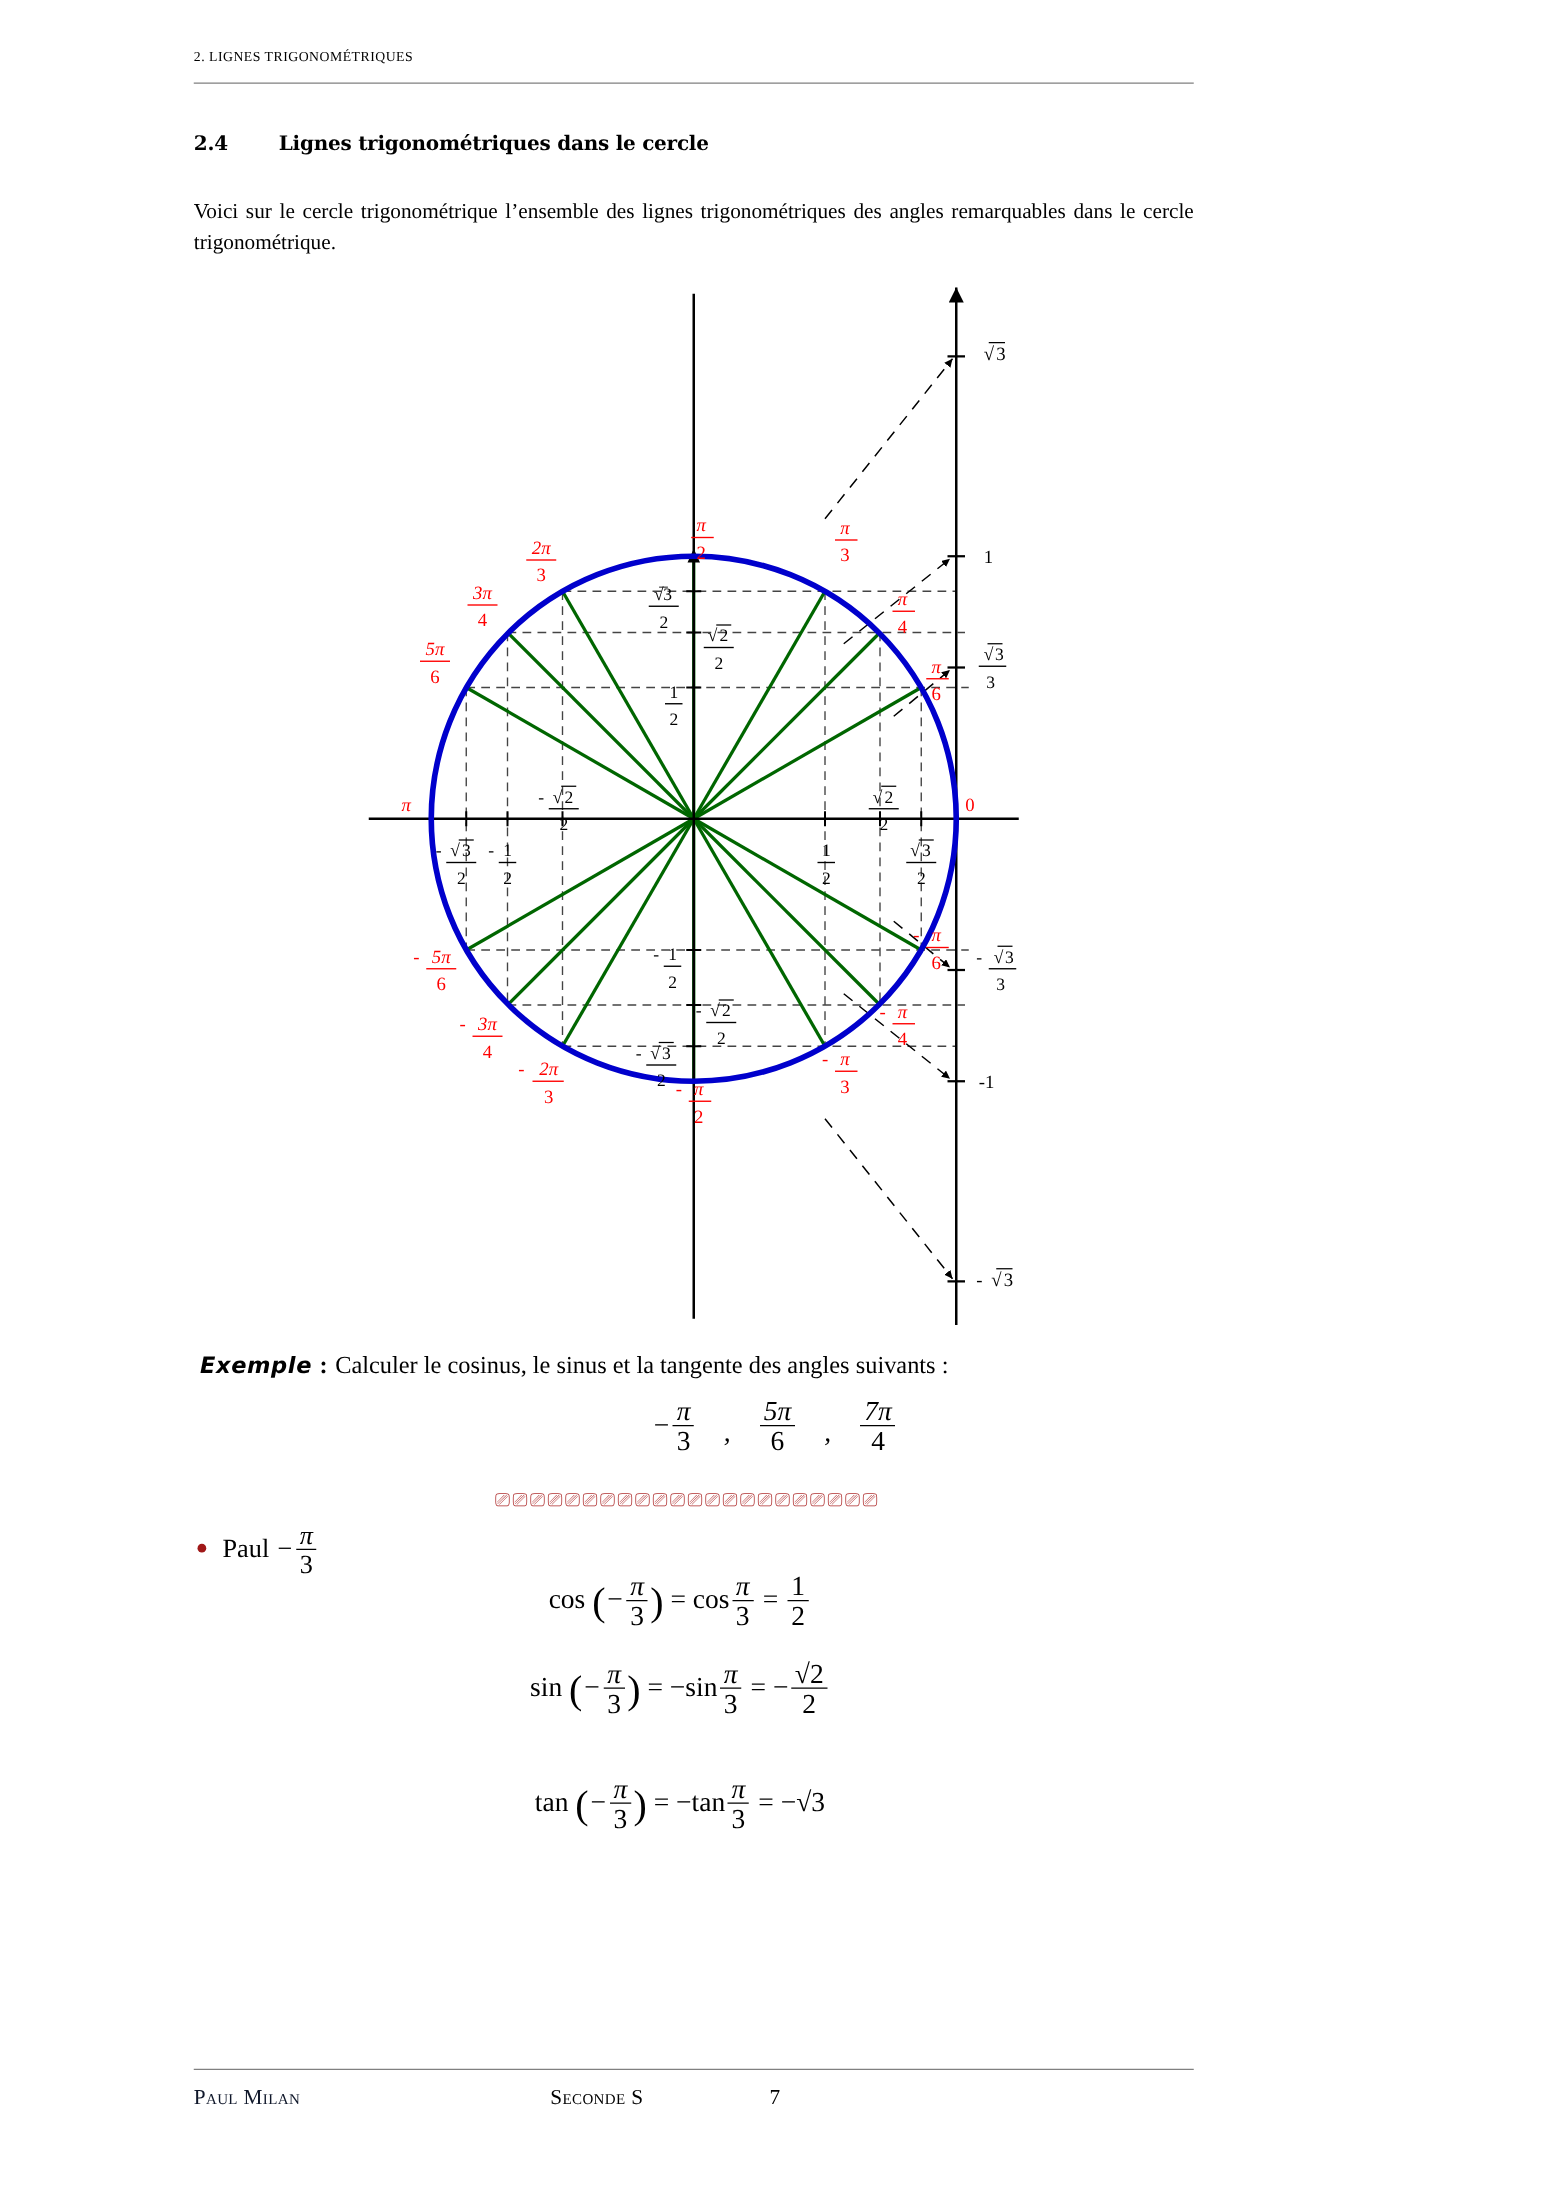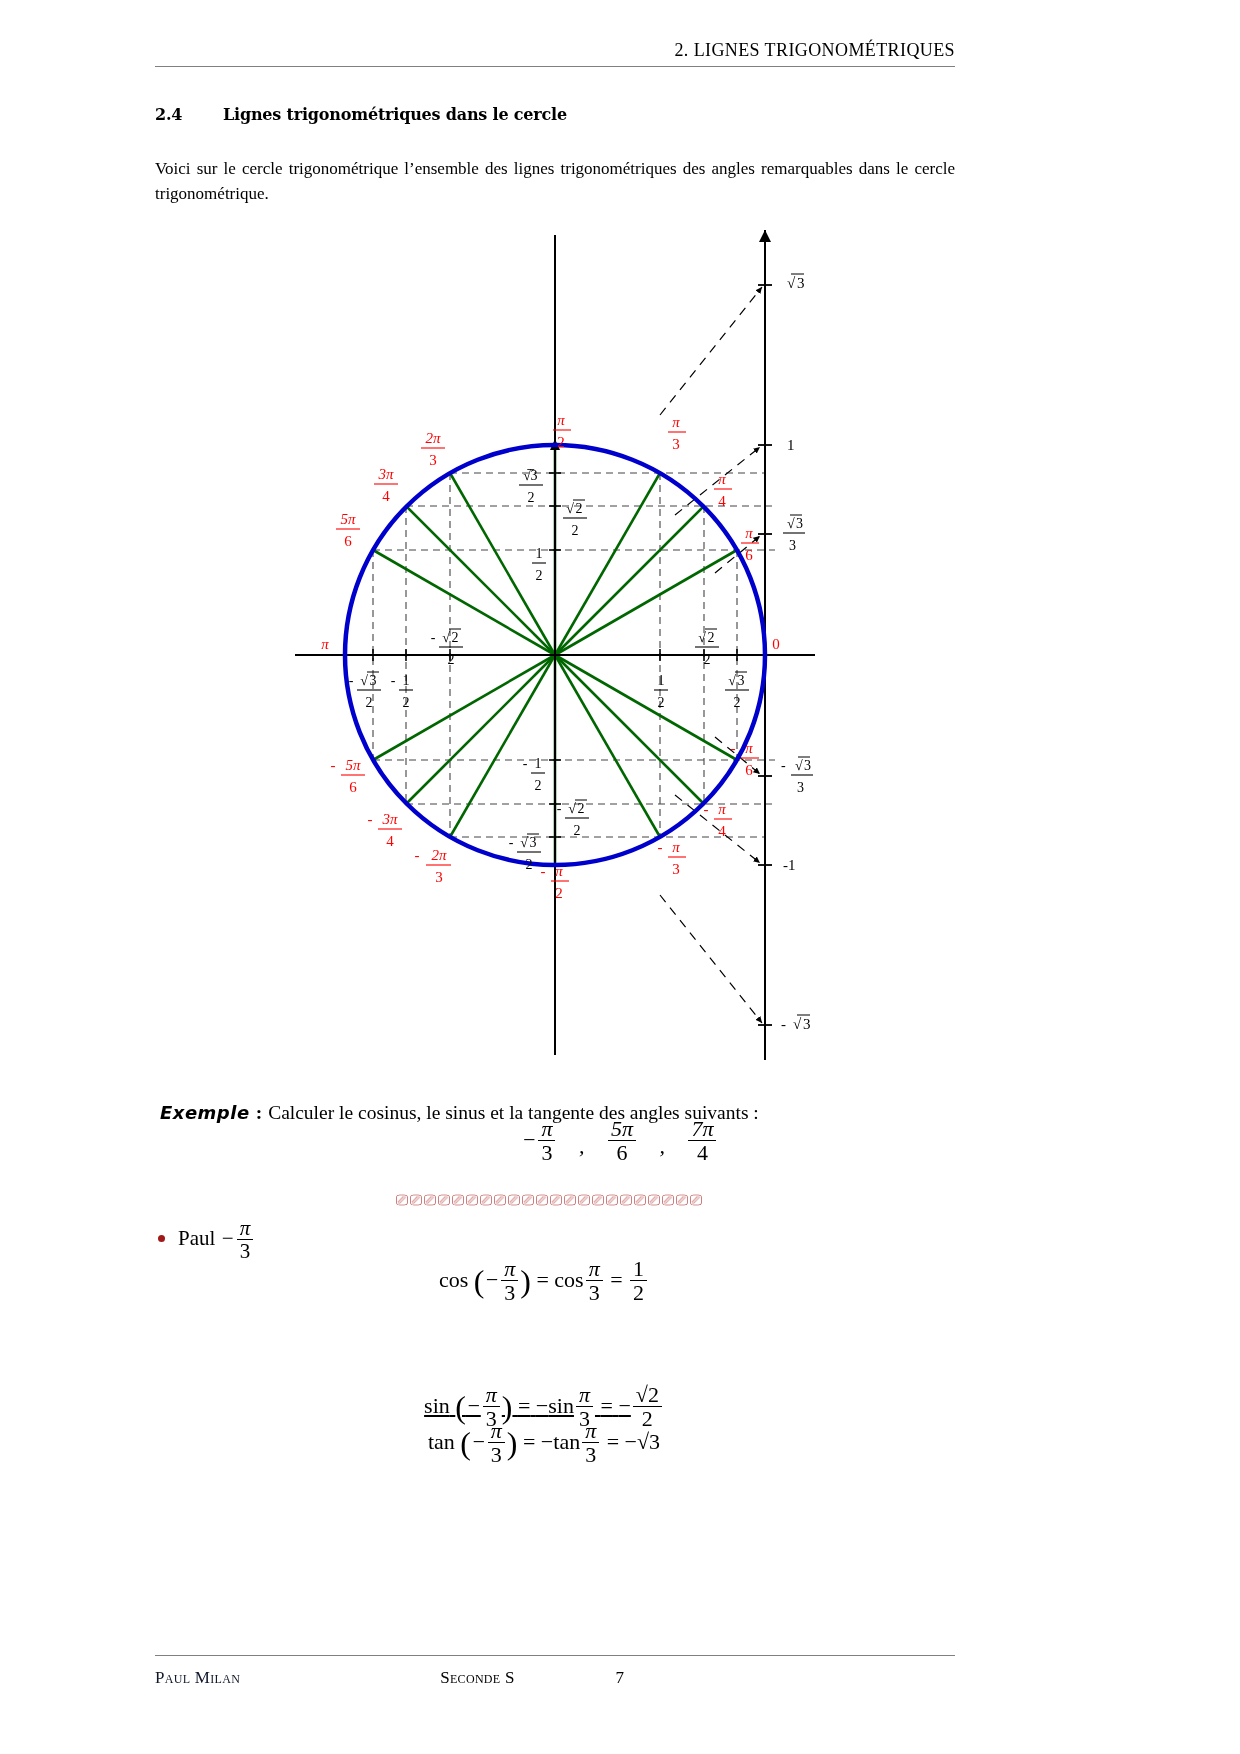--- a/index.html
+++ b/index.html
@@ -9,22 +9,22 @@
     font-family:"Liberation Serif", serif;
     color:#000;
     position:relative;
     overflow:hidden;
   }
   .page{position:absolute; inset:0;}
 
   
   .runhead{
     position:absolute; left:155px; top:40px; width:800px;
-    text-align:right;
-    font-size:18px;
+    text-align:left;
+    font-size:11px;
     font-variant:small-caps;
     letter-spacing:.4px;
   }
   .headrule{
     position:absolute; left:155px; top:66px; width:800px; height:1.4px;
     background:#808080;
   }
 
   
   .sec-title{
@@ -42,21 +42,20 @@
   }
 
   
   .figure{position:absolute; left:155px; top:225px; width:810px; height:840px;}
   .figure svg{display:block;}
 
   
   .example{
     position:absolute; left:160px; top:1082px; width:800px;
     font-size:19.5px;
-    margin-top:20px;
   }
   .ex-word{
     font-family:"DejaVu Sans", sans-serif;
     font-weight:bold; font-style:italic;
     font-size:18px;
     letter-spacing:.5px;
   }
   .ex-colon{padding:0 6px; font-weight:bold;}
 
   .angles{
@@ -80,21 +79,21 @@
     display:inline-block; width:7px; height:7px; border-radius:50%;
     background:#a01818; vertical-align:middle; margin-right:13px;
     position:relative; top:-2px;
   }
 
   .eq{
     position:absolute; left:0; width:1088px; text-align:center;
     font-size:22px;
   }
   .eq1{top:1258px;}
-  .eq2{top:1384px;text-decoration:underline;}
+  .eq2{top:1328px;}
   .eq3{top:1420px;}
 
   
   .frac{
     display:inline-block; vertical-align:middle;
     text-align:center; line-height:1.05;
     margin:0 2px;
     position:relative; top:-1px;
   }
   .frac .num{display:block; padding:0 3px; border-bottom:1.1px solid #000;}

